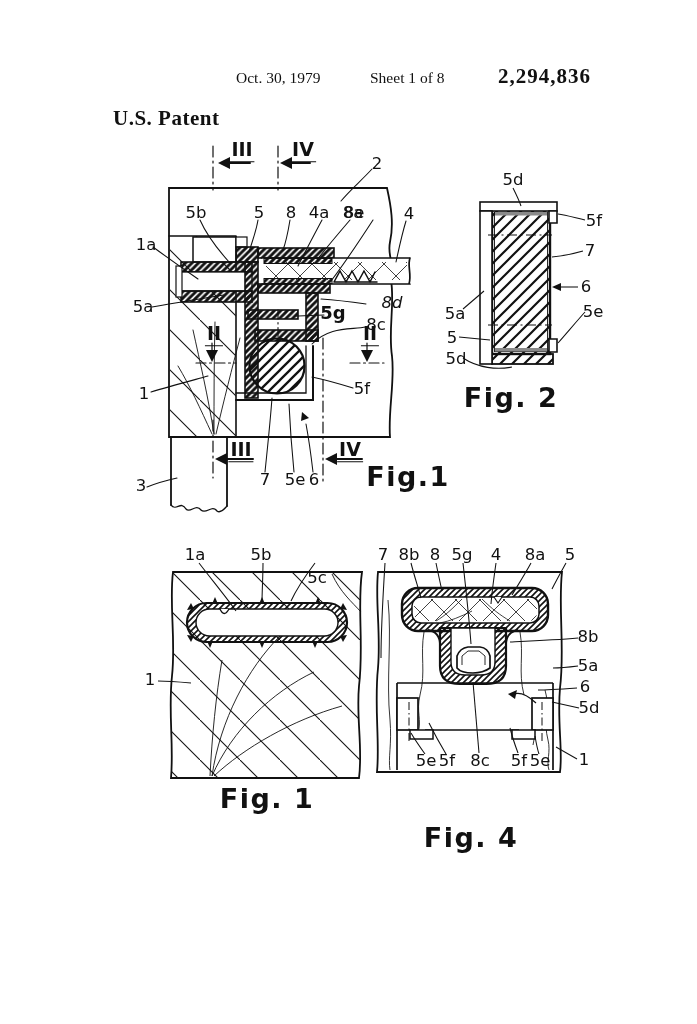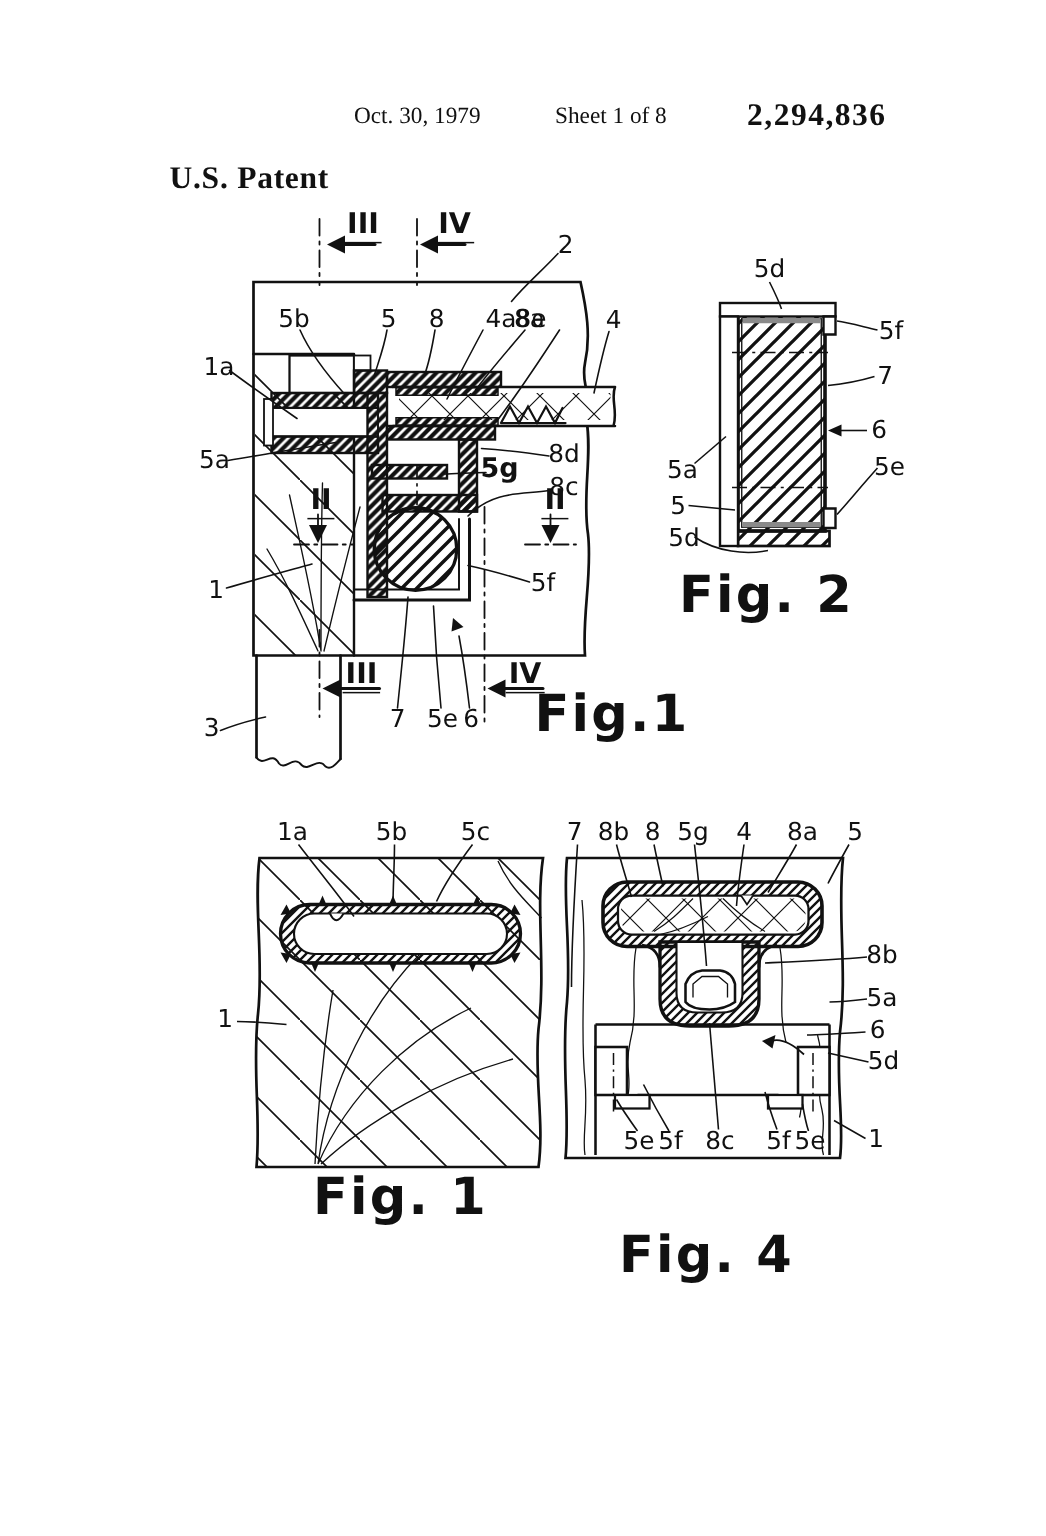--- a/index.html
+++ b/index.html
@@ -9,21 +9,21 @@
   .hdr.pub{left:113px;top:62px;font-family:"Liberation Serif",serif;font-weight:bold;font-size:21px;letter-spacing:.5px;margin-top:44px;}
   .hdr.date{left:236px;top:69px;font-family:"Liberation Serif",serif;font-size:15.5px;}
   .hdr.sheet{left:370px;top:69px;font-family:"Liberation Serif",serif;font-size:15.5px;}
   .hdr.num{left:498px;top:64px;font-family:"Liberation Serif",serif;font-weight:bold;font-size:21px;letter-spacing:1px;}
   svg.art{position:absolute;left:0;top:0;}
   #labels-layer{position:absolute;left:0;top:0;width:100%;height:100%;pointer-events:none;}
   .lbl{position:absolute;transform:translate(-50%,-50%);font-size:16.5px;line-height:1;
        white-space:nowrap;color:#111;font-family:"DejaVu Sans",sans-serif;}
   .lbl.roman{font-size:19px;font-weight:bold;border-bottom:1.6px solid #111;padding:0 2px 1.5px 2px;}
   .lbl.bold{font-weight:bold;font-size:18px;}
-  .lbl.caption{font-weight:bold;font-size:34px;letter-spacing:1.5px;}
+  .lbl.caption{font-weight:bold;font-size:27px;letter-spacing:1.5px;}
 </style>
 </head>
 <body>
 
 <div class="page">
 
   <span class="hdr pub">U.S. Patent</span>
   <span class="hdr date">Oct. 30, 1979</span>
   <span class="hdr sheet">Sheet 1 of 8</span>
   <span class="hdr num">2,294,836</span>
@@ -244,27 +244,27 @@
     </g>
   </svg>
 
   <div id="labels-layer">
       <span class="lbl roman" style="left: 242px; top: 151px;">III</span>
       <span class="lbl roman" style="left: 303px; top: 151px;">IV</span>
       <span class="lbl" style="left: 377px; top: 164px;">2</span>
       <span class="lbl" style="left: 196px; top: 213px;">5b</span>
       <span class="lbl" style="left: 259px; top: 213px;">5</span>
       <span class="lbl" style="left: 291px; top: 213px;">8</span>
-      <span class="lbl" style="left: 334px; top: 213px;">4a</span>
+      <span class="lbl" style="left: 319px; top: 213px;">4a</span>
       <span class="lbl" style="left: 353px; top: 213px;">8a</span>
       <span class="lbl" style="left: 354px; top: 213px;">8e</span>
       <span class="lbl" style="left: 409px; top: 214px;">4</span>
       <span class="lbl" style="left: 146px; top: 245px;">1a</span>
       <span class="lbl" style="left: 143px; top: 307px;">5a</span>
-      <span class="lbl" style="left: 376px; top: 303px;">8d</span>
+      <span class="lbl" style="left: 392px; top: 303px; font-style: italic;">8d</span>
       <span class="lbl bold" style="left: 333px; top: 313px;">5g</span>
       <span class="lbl" style="left: 376px; top: 325px;">8c</span>
       <span class="lbl roman" style="left: 214px; top: 335px;">II</span>
       <span class="lbl roman" style="left: 370px; top: 335px;">II</span>
       <span class="lbl" style="left: 144px; top: 394px;">1</span>
       <span class="lbl" style="left: 362px; top: 389px;">5f</span>
       <span class="lbl roman" style="left: 241px; top: 451px;">III</span>
       <span class="lbl roman" style="left: 350px; top: 451px;">IV</span>
       <span class="lbl" style="left: 265px; top: 480px;">7</span>
       <span class="lbl" style="left: 295px; top: 480px;">5e</span>
@@ -275,21 +275,21 @@
       <span class="lbl" style="left: 594px; top: 221px;">5f</span>
       <span class="lbl" style="left: 590px; top: 251px;">7</span>
       <span class="lbl" style="left: 586px; top: 287px;">6</span>
       <span class="lbl" style="left: 593px; top: 312px;">5e</span>
       <span class="lbl" style="left: 455px; top: 314px;">5a</span>
       <span class="lbl" style="left: 452px; top: 338px;">5</span>
       <span class="lbl" style="left: 456px; top: 359px;">5d</span>
       <span class="lbl caption" style="left: 511px; top: 397px;">Fig. 2</span>
       <span class="lbl" style="left: 195px; top: 555px;">1a</span>
       <span class="lbl" style="left: 261px; top: 555px;">5b</span>
-      <span class="lbl" style="left: 317px; top: 555px;">5c</span>
+      <span class="lbl" style="left: 317px; top: 578px;">5c</span>
       <span class="lbl" style="left: 150px; top: 680px;">1</span>
       <span class="lbl caption" style="left: 267px; top: 798px;">Fig. 1</span>
       <span class="lbl" style="left: 383px; top: 555px;">7</span>
       <span class="lbl" style="left: 409px; top: 555px;">8b</span>
       <span class="lbl" style="left: 435px; top: 555px;">8</span>
       <span class="lbl" style="left: 462px; top: 555px;">5g</span>
       <span class="lbl" style="left: 496px; top: 555px;">4</span>
       <span class="lbl" style="left: 535px; top: 555px;">8a</span>
       <span class="lbl" style="left: 570px; top: 555px;">5</span>
       <span class="lbl" style="left: 588px; top: 637px;">8b</span>

